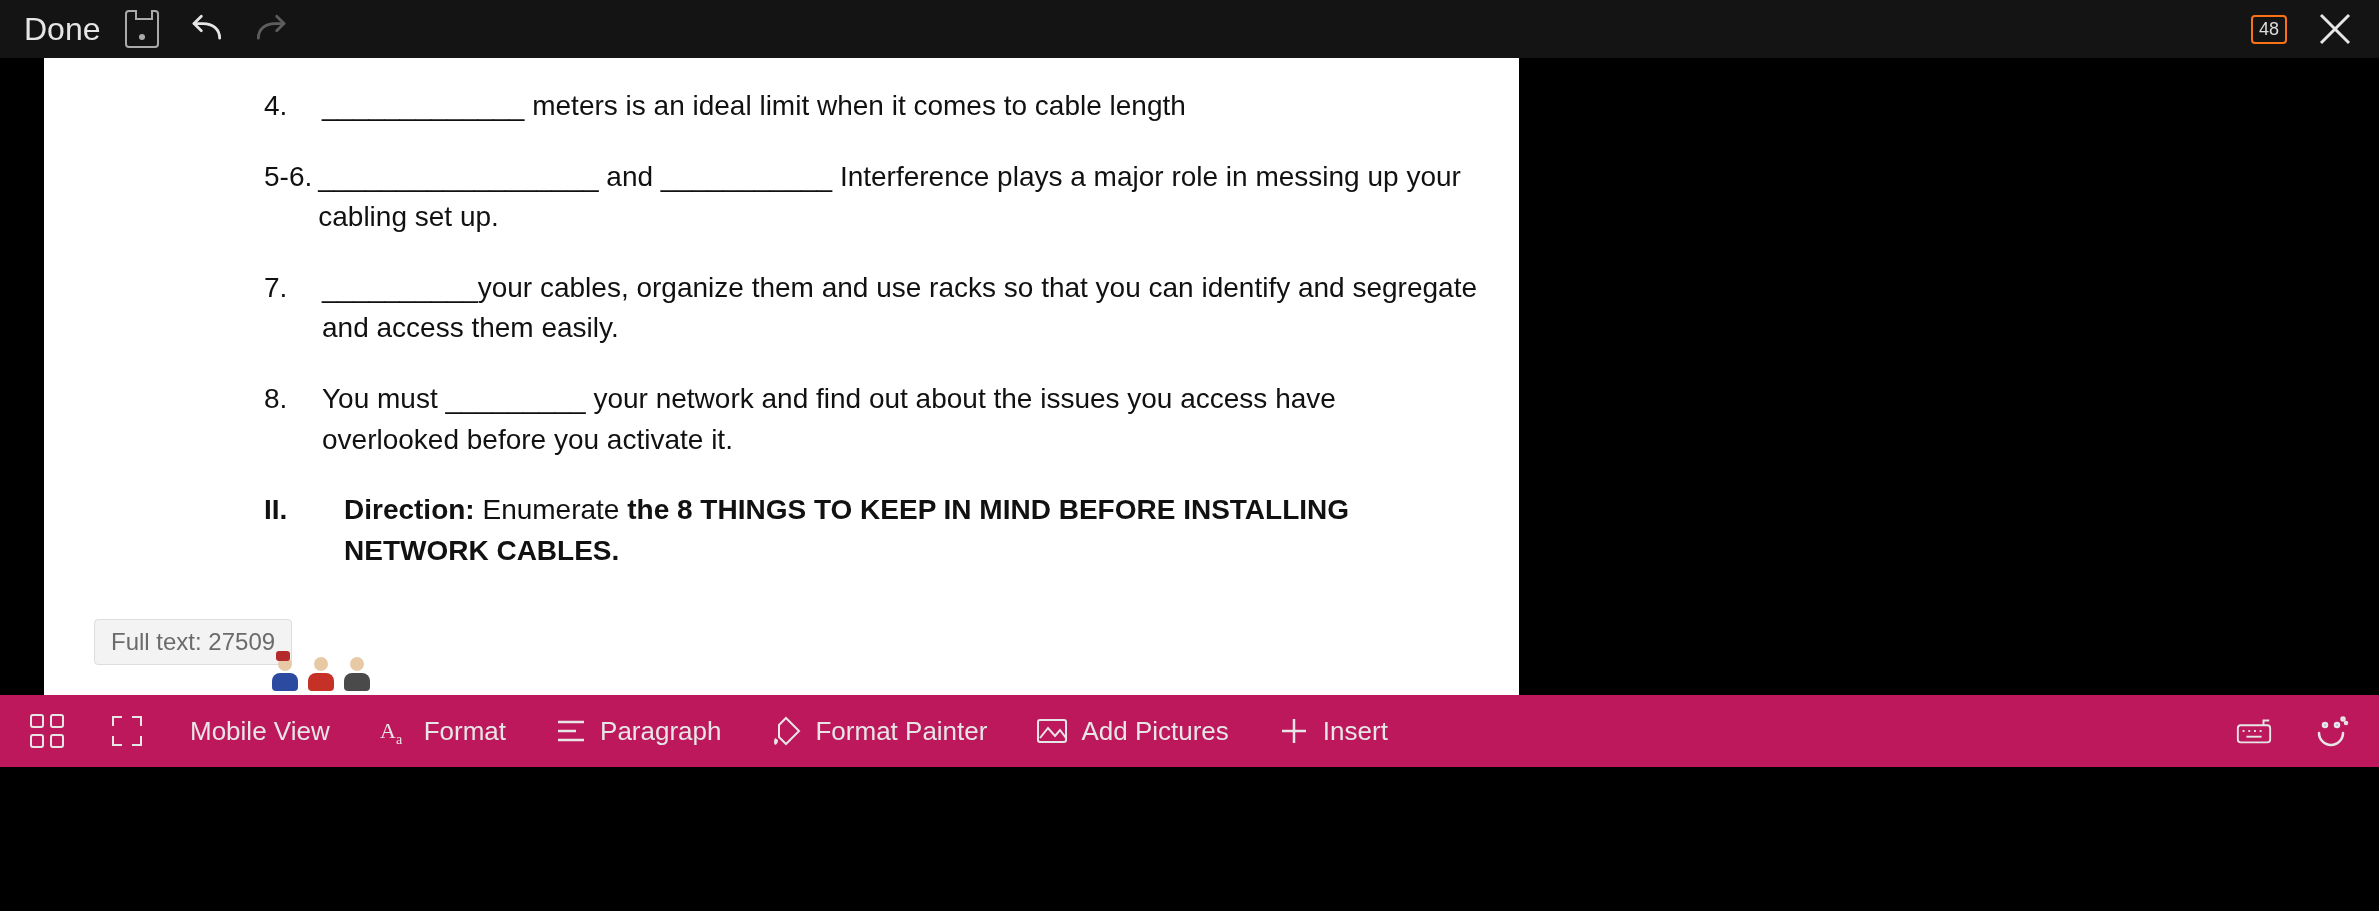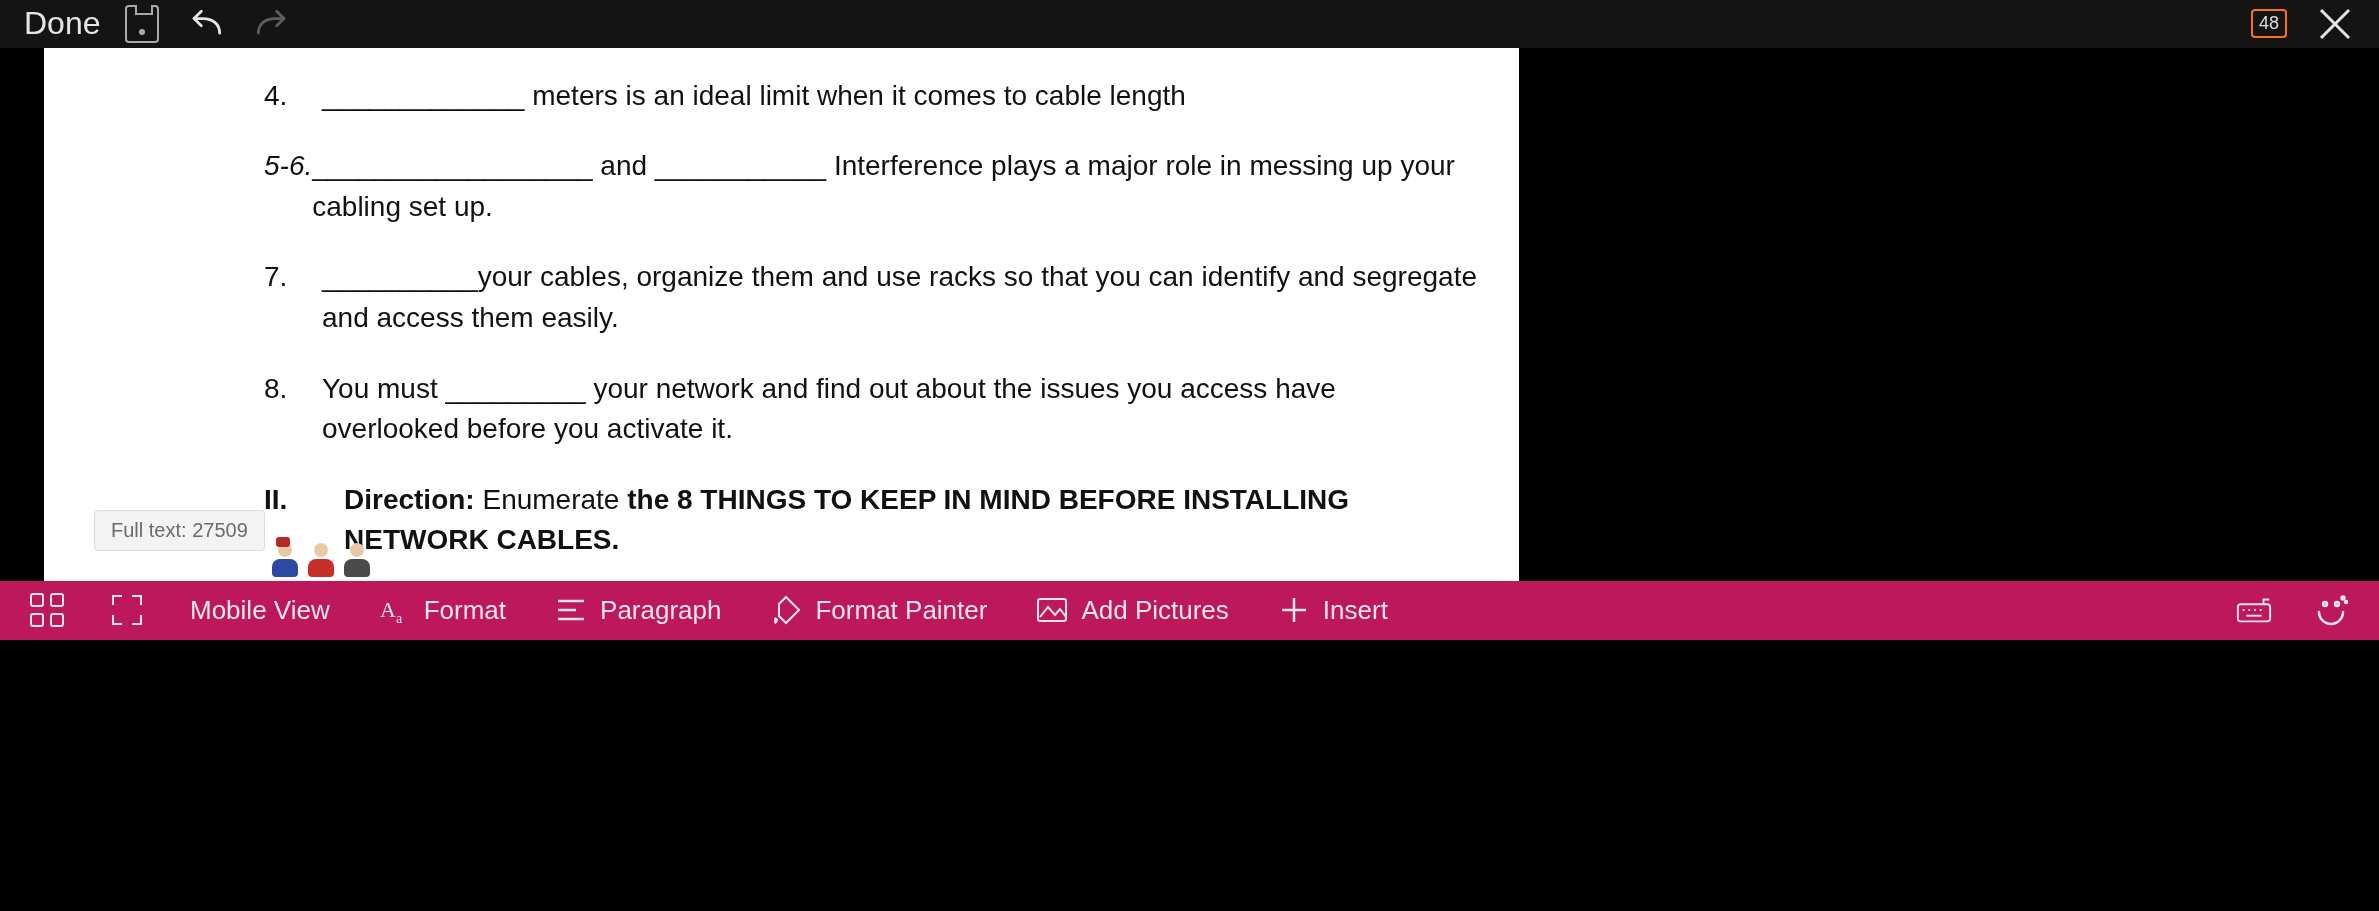--- a/index.html
+++ b/index.html
@@ -6,21 +6,21 @@
   html, body { width: 100%; height: 100%; }
   body {
     font-family: -apple-system, BlinkMacSystemFont, "Segoe UI", Arial, sans-serif;
     background: #000;
     overflow: hidden;
   }
   .app {
     display: flex;
     flex-direction: column;
     width: 2379px;
-    height: 640px;
+    height: 767px;
     background: #000;
   }
   
   .topbar {
     height: 58px;
     background: #141414;
     display: flex;
     align-items: center;
     padding: 0 24px;
     position: relative;
@@ -129,21 +129,21 @@
   .section-text { flex: 1; }
   .section-text .dir-label { font-weight: 700; }
   .section-text .bold { font-weight: 700; }
   .fulltext-chip {
     position: absolute;
     left: 50px;
     bottom: 30px;
     background: #f3f3f3;
     border: 1px solid #ddd;
     color: #6b6b6b;
-    font-size: 20px;
+    font-size: 24px;
     padding: 8px 16px;
     border-radius: 4px;
   }
   .avatars {
     position: absolute;
     left: 226px;
     bottom: 2px;
     display: flex;
     align-items: flex-end;
     gap: 6px;
@@ -261,21 +261,21 @@
   <div class="doc-wrap">
     <div class="page">
       <div class="content">
 
         <div class="qline">
           <div class="qnum">4.</div>
           <div class="qtext">_____________ meters is an ideal limit when it comes to cable length</div>
         </div>
 
         <div class="qline">
-          <div class="qnum" style="min-width:0;font-style:italic;">5-6.</div>
+          <div class="qnum" style="min-width:0;margin-right:6px;">5-6.</div>
           <div class="qtext-indent">__________________ and ___________ Interference plays a major role in messing up your cabling set up.</div>
         </div>
 
         <div class="qline">
           <div class="qnum">7.</div>
           <div class="qtext">__________your cables, organize them and use racks so that you can identify and segregate and access them easily.</div>
         </div>
 
         <div class="qline">
           <div class="qnum">8.</div>

